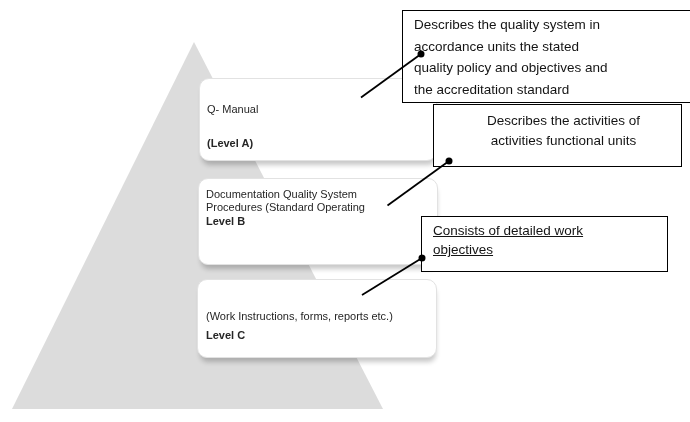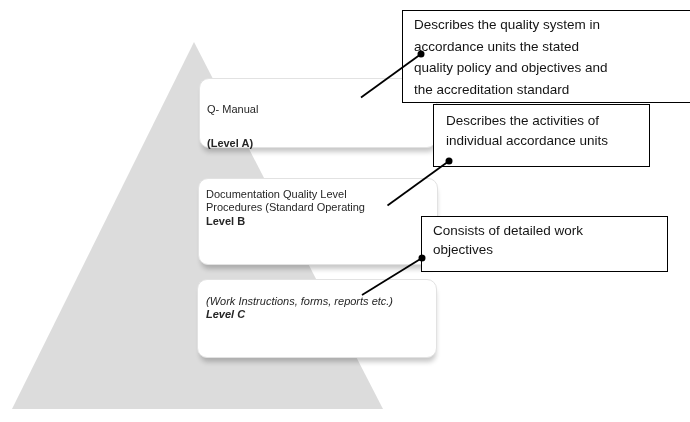--- a/index.html
+++ b/index.html
@@ -27,42 +27,42 @@
     box-sizing: border-box;
     background: #ffffff;
     border: 1px solid #e2e2e2;
     border-radius: 10px;
     box-shadow: 1px 6px 5px -2px rgba(0,0,0,0.22);
     color: #262626;
     font-size: 11px;
     line-height: 13px;
   }
   .level-box div { white-space: nowrap; }
-  #level-a { left: 199px; top: 78px;  width: 238px; height: 70px; padding: 24px 0 0 7px; }
+  #level-a { left: 199px; top: 78px;  width: 238px; height: 83px; padding: 24px 0 0 7px; }
   #level-a .lvl-label { margin-top: 21px; }
   #level-b { left: 198px; top: 178px; width: 240px; height: 87px; padding: 9px 0 0 7px; }
   #level-b .lvl-label { margin-top: 1px; }
   #level-c { left: 197px; top: 279px; width: 240px; height: 79px; padding: 9px 0 0 8px; }
-  #level-c .para2 { margin-top: 6px; font-style: italic; }
-  #level-c .lvl-label { margin-top: 0; font-style: italic; }
+  #level-c .para2 { margin-top: 21px; }
+  #level-c .lvl-label { margin-top: 6px; }
   .lvl-label { font-weight: bold; }
 
   
   .callout {
     position: absolute;
     box-sizing: border-box;
     background: #ffffff;
     border: 1.5px solid #000000;
     color: #141414;
     font-size: 13.5px;
   }
   .callout div { white-space: nowrap; }
   #callout-a { left: 402px; top: 10px;  width: 296px; height: 93px; line-height: 21.5px; padding: 3px 0 0 11px; }
-  #callout-b { left: 433px; top: 104px; width: 217px; height: 63px; line-height: 19.5px; padding: 6px 0 0 12px; }
-  #callout-c { left: 421px; top: 216px; width: 247px; height: 56px; line-height: 19px;  padding: 4px 0 16px 11px; }
+  #callout-b { left: 433px; top: 104px; width: 249px; height: 63px; line-height: 19.5px; padding: 6px 0 0 12px; text-align: center; }
+  #callout-c { left: 421px; top: 216px; width: 247px; height: 56px; line-height: 19px;  padding: 4px 0 16px 11px; text-decoration: underline; }
 
   
   #connectors {
     position: absolute;
     left: 0; top: 0;
     width: 690px; height: 422px;
     pointer-events: none;
   }
 </style>
 </head>
@@ -71,40 +71,40 @@
 <div id="canvas">
 
   <div id="pyramid"></div>
 
   <div class="level-box" id="level-a">
     <div>Q- Manual</div>
     <div class="lvl-label">(Level A)</div>
   </div>
 
   <div class="level-box" id="level-b">
-    <div>Documentation Quality Level</div>
+    <div>Documentation Quality System</div>
     <div>Procedures (Standard Operating</div>
     <div class="lvl-label">Level B</div>
   </div>
 
   <div class="level-box" id="level-c">
     <div class="para2">(Work Instructions, forms, reports etc.)</div>
     <div class="lvl-label">Level C</div>
   </div>
 
   <div class="callout" id="callout-a">
     <div>Describes the quality system in</div>
     <div>accordance units the stated</div>
     <div>quality policy and objectives and</div>
     <div>the accreditation standard</div>
   </div>
 
   <div class="callout" id="callout-b">
     <div>Describes the activities of</div>
-    <div>individual accordance units</div>
+    <div>activities functional units</div>
   </div>
 
   <div class="callout" id="callout-c">
     <div>Consists of detailed work</div>
     <div>objectives</div>
   </div>
 
   <svg id="connectors" viewBox="0 0 690 422">
     <line x1="421" y1="54" x2="361" y2="97.5" stroke="#000000" stroke-width="1.8"></line>
     <circle cx="421" cy="54" r="3.5" fill="#000000"></circle>

